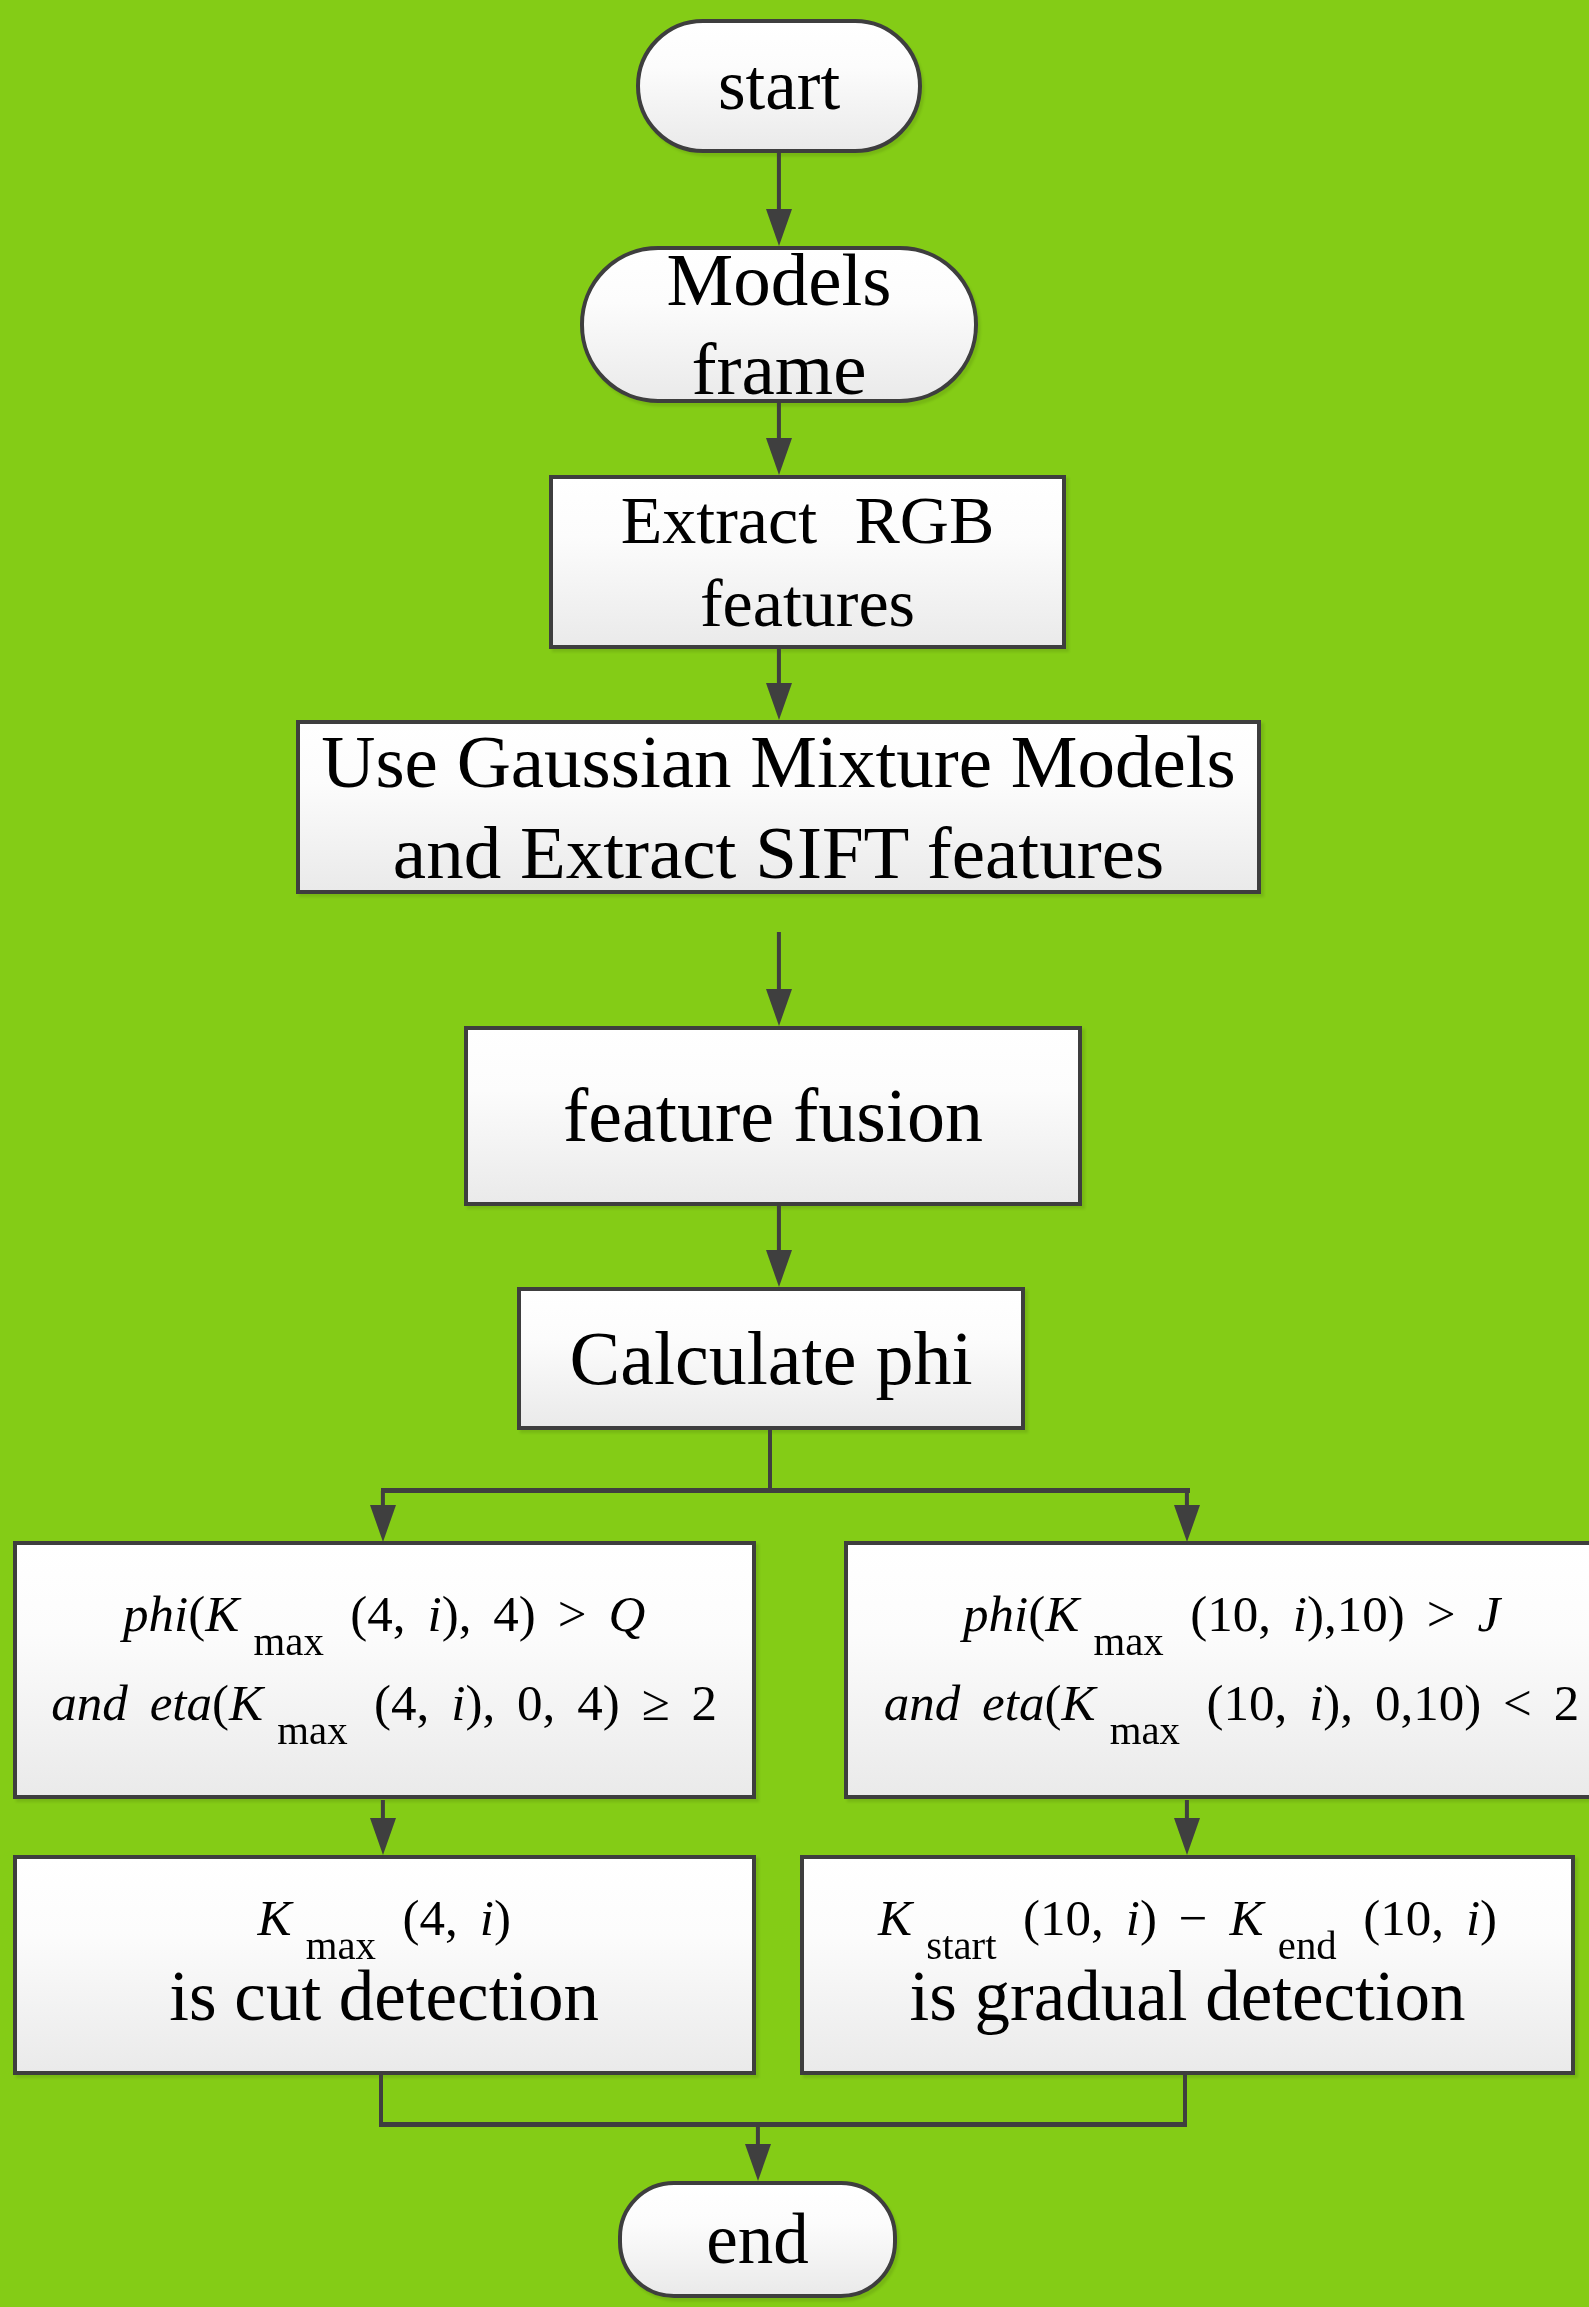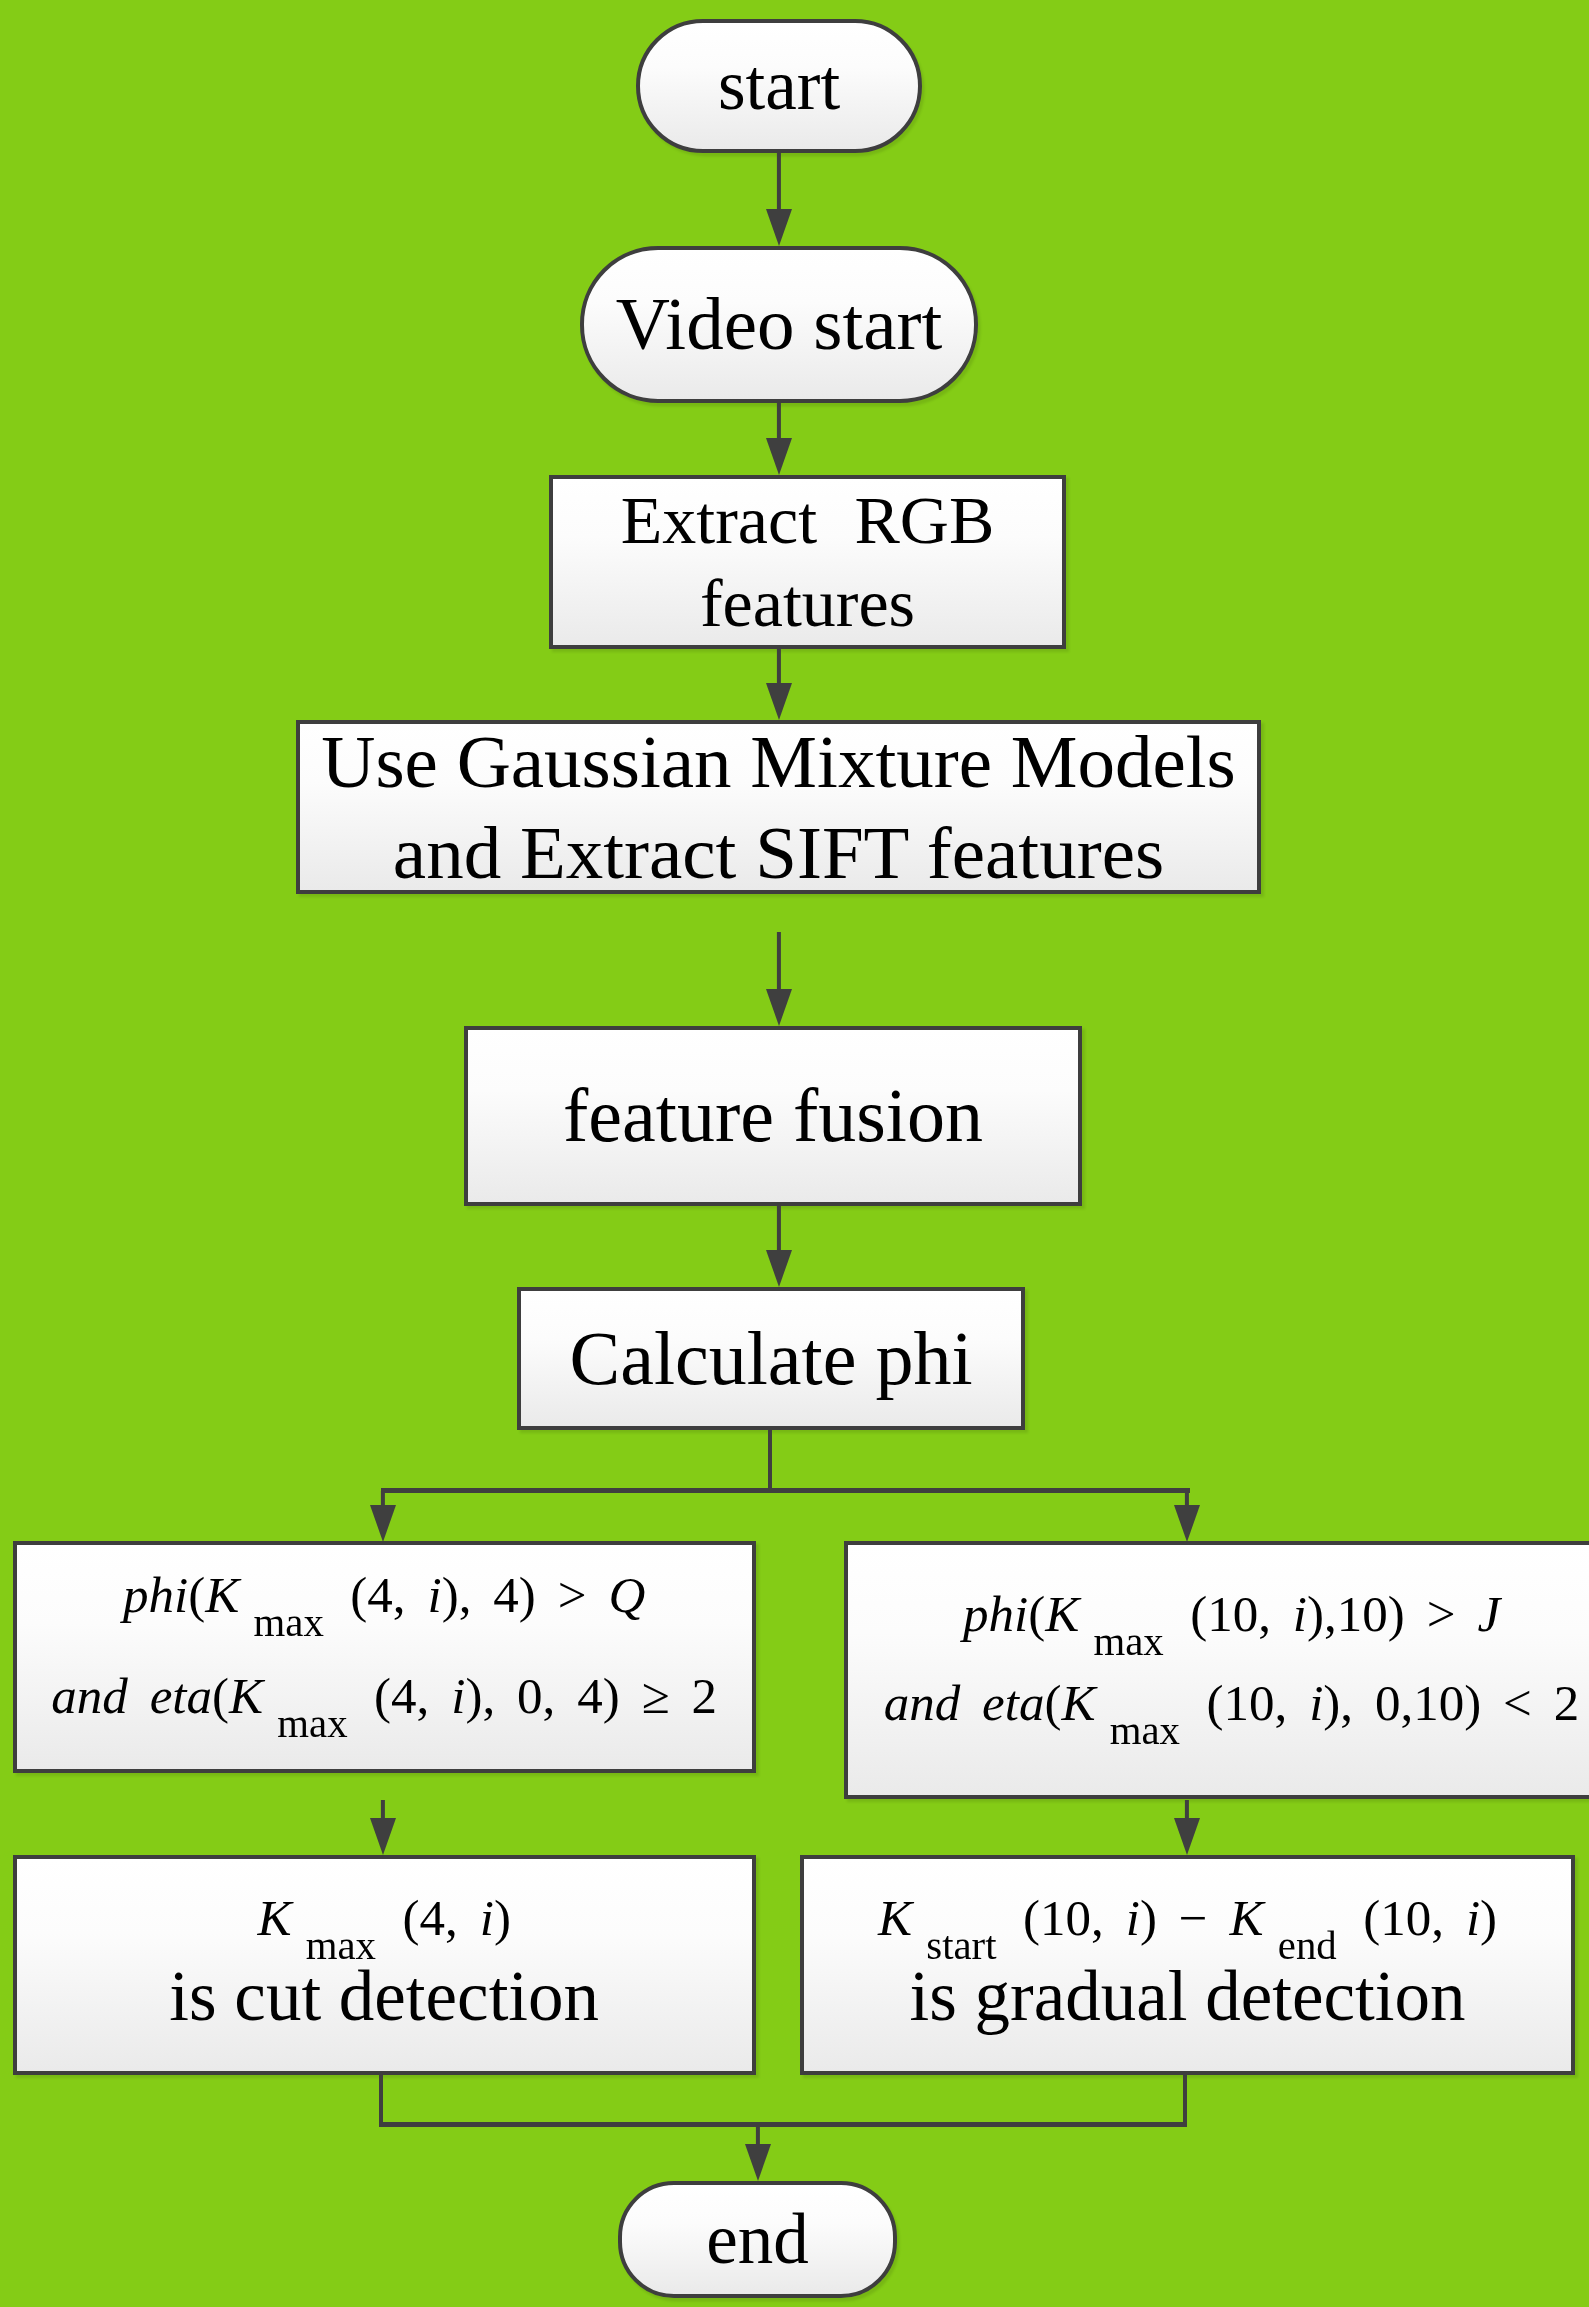--- a/index.html
+++ b/index.html
@@ -66,21 +66,21 @@
   <div class="box terminator" style="left:636px;top:18.6px;width:286px;height:134px;border-radius:68px;font-size:71px;">
     <div class="lbl">start</div>
   </div>
 
   <div class="varrow" style="left:764px;top:152px;height:94px;">
     <div class="shaft"></div>
     <div class="head"></div>
   </div>
 
   <div class="box terminator" style="left:580px;top:246px;width:398px;height:157px;border-radius:78px;font-size:75px;">
-    <div class="lbl">Video start</div>
+    <div class="lbl">Models frame</div>
   </div>
 
   <div class="varrow" style="left:764px;top:403px;height:72px;">
     <div class="shaft"></div>
     <div class="head"></div>
   </div>
 
   <div class="box two-line" style="left:517px;top:475px;width:517px;height:174px;font-size:68px;margin-left:32px;">
     <div class="lbl" style="word-spacing:0.3em;">Extract  RGB</div>
     <div class="lbl">features</div>
@@ -118,21 +118,21 @@
   <div class="hline" style="left:381px;top:1488px;width:809px;height:5.1px;"></div>
   <div class="varrow" style="left:368px;top:1491px;height:51px;">
     <div class="shaft"></div>
     <div class="head"></div>
   </div>
   <div class="varrow" style="left:1172px;top:1491px;height:51px;">
     <div class="shaft"></div>
     <div class="head"></div>
   </div>
 
-  <div class="box cond-box" style="left:12.7px;top:1541px;width:743px;height:232px;font-size:51px;justify-content:space-between;">
+  <div class="box cond-box" style="left:12.7px;top:1541px;width:743px;height:258px;font-size:51px;">
     <div class="formula"><span class="seg-it">phi</span><span class="seg-pl">(</span><span class="seg-it">K</span><span class="seg-sub">max</span><span class="seg-pl">(4, </span><span class="seg-it">i</span><span class="seg-pl">), 4) &gt; </span><span class="seg-it">Q</span></div>
     <div class="formula"><span class="seg-it">and eta</span><span class="seg-pl">(</span><span class="seg-it">K</span><span class="seg-sub">max</span><span class="seg-pl">(4, </span><span class="seg-it">i</span><span class="seg-pl">), 0, 4) ≥ 2</span></div>
   </div>
 
   <div class="box cond-box" style="left:828px;top:1541px;width:775px;height:258px;font-size:51px;margin-left:16px;">
     <div class="formula"><span class="seg-it">phi</span><span class="seg-pl">(</span><span class="seg-it">K</span><span class="seg-sub">max</span><span class="seg-pl">(10, </span><span class="seg-it">i</span><span class="seg-pl">),10) &gt; </span><span class="seg-it">J</span></div>
     <div class="formula"><span class="seg-it">and eta</span><span class="seg-pl">(</span><span class="seg-it">K</span><span class="seg-sub">max</span><span class="seg-pl">(10, </span><span class="seg-it">i</span><span class="seg-pl">), 0,10) &lt; 2</span></div>
   </div>
 
   <div class="varrow" style="left:368px;top:1800px;height:55px;">

